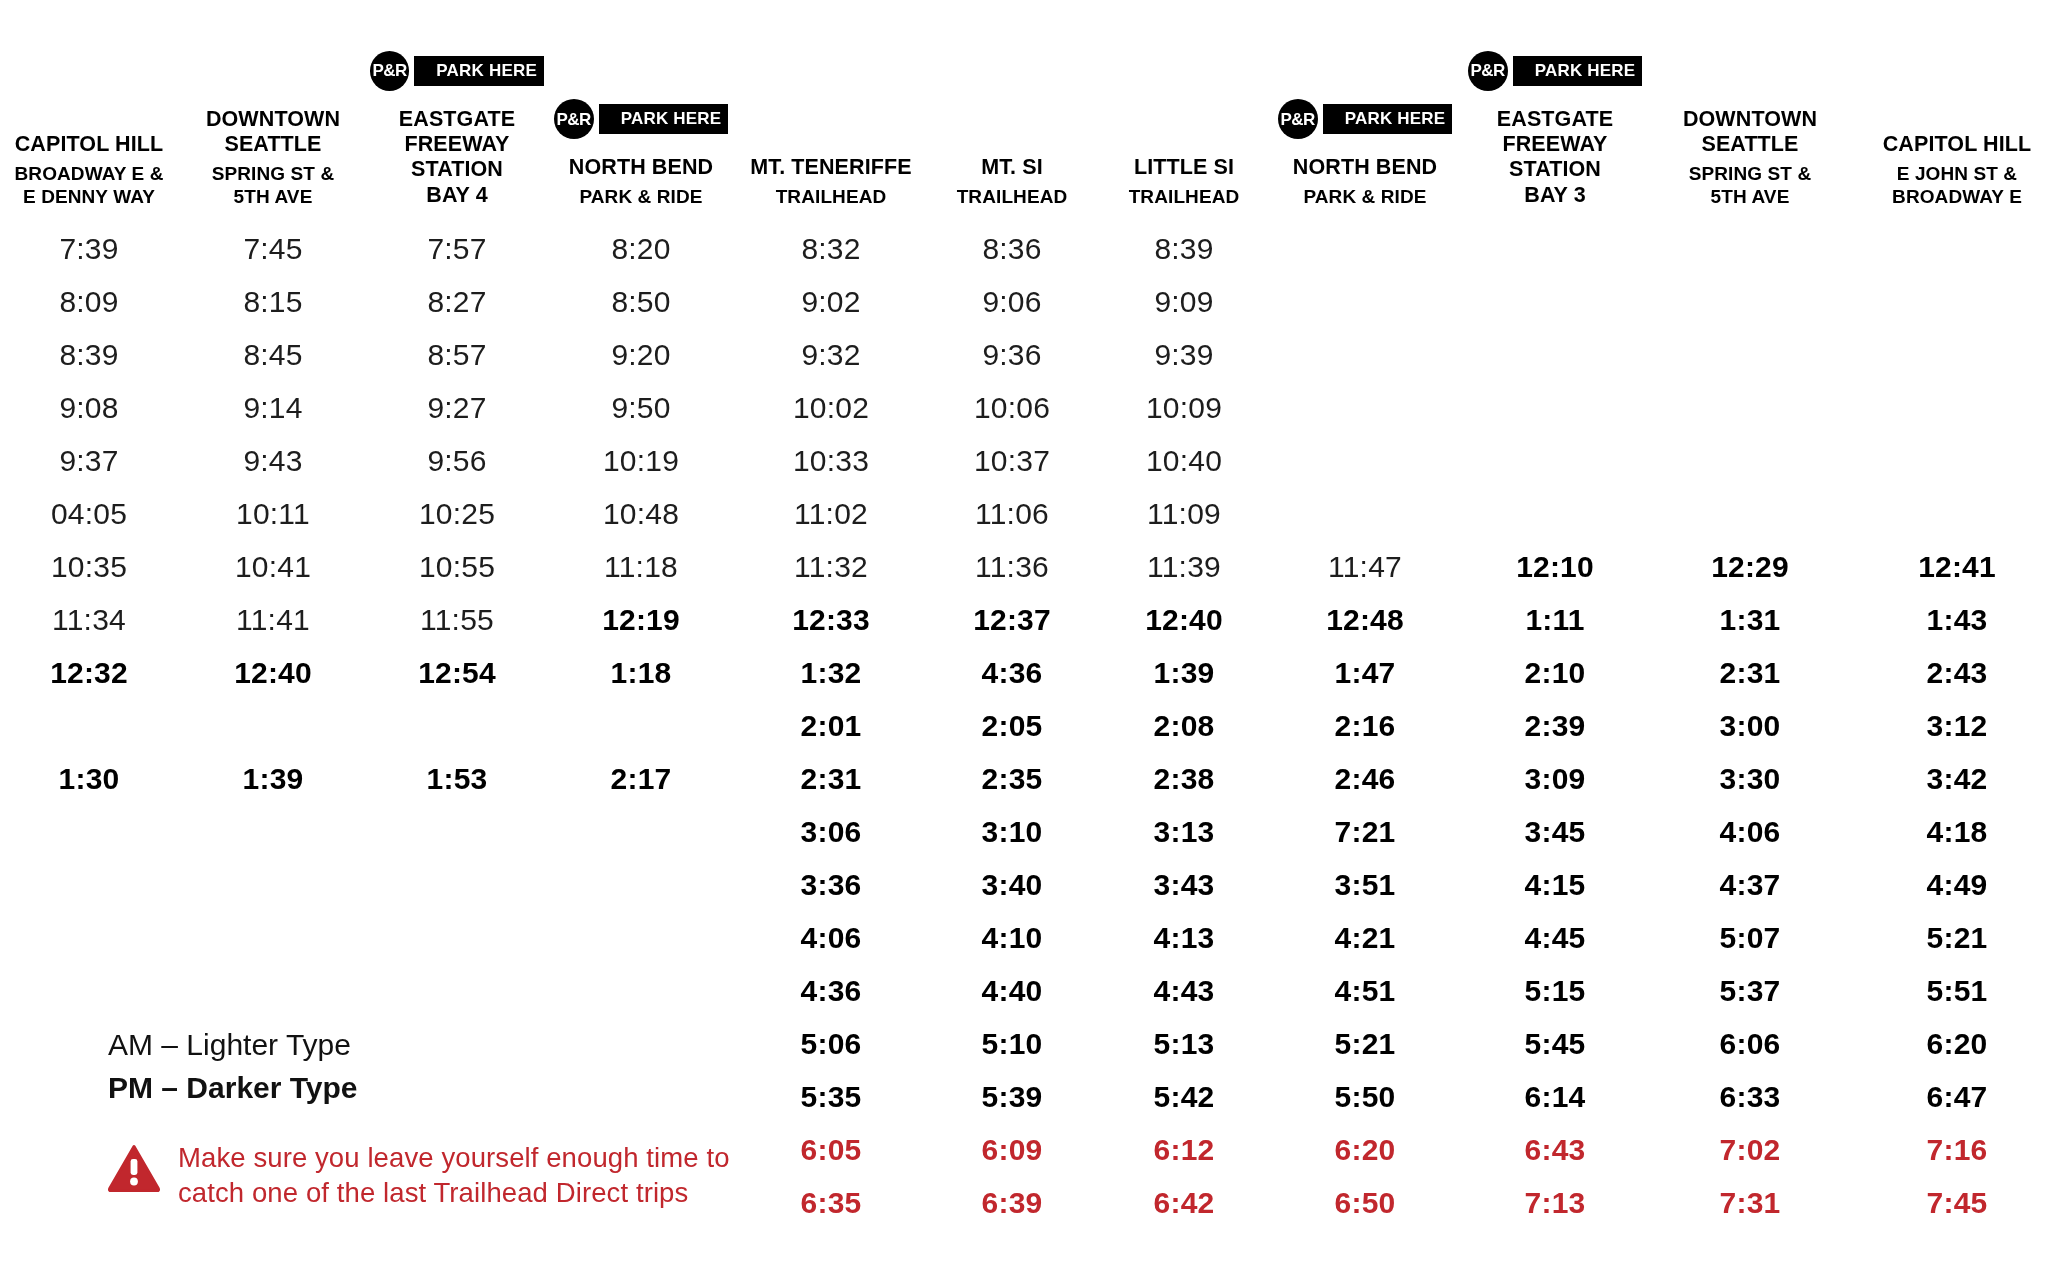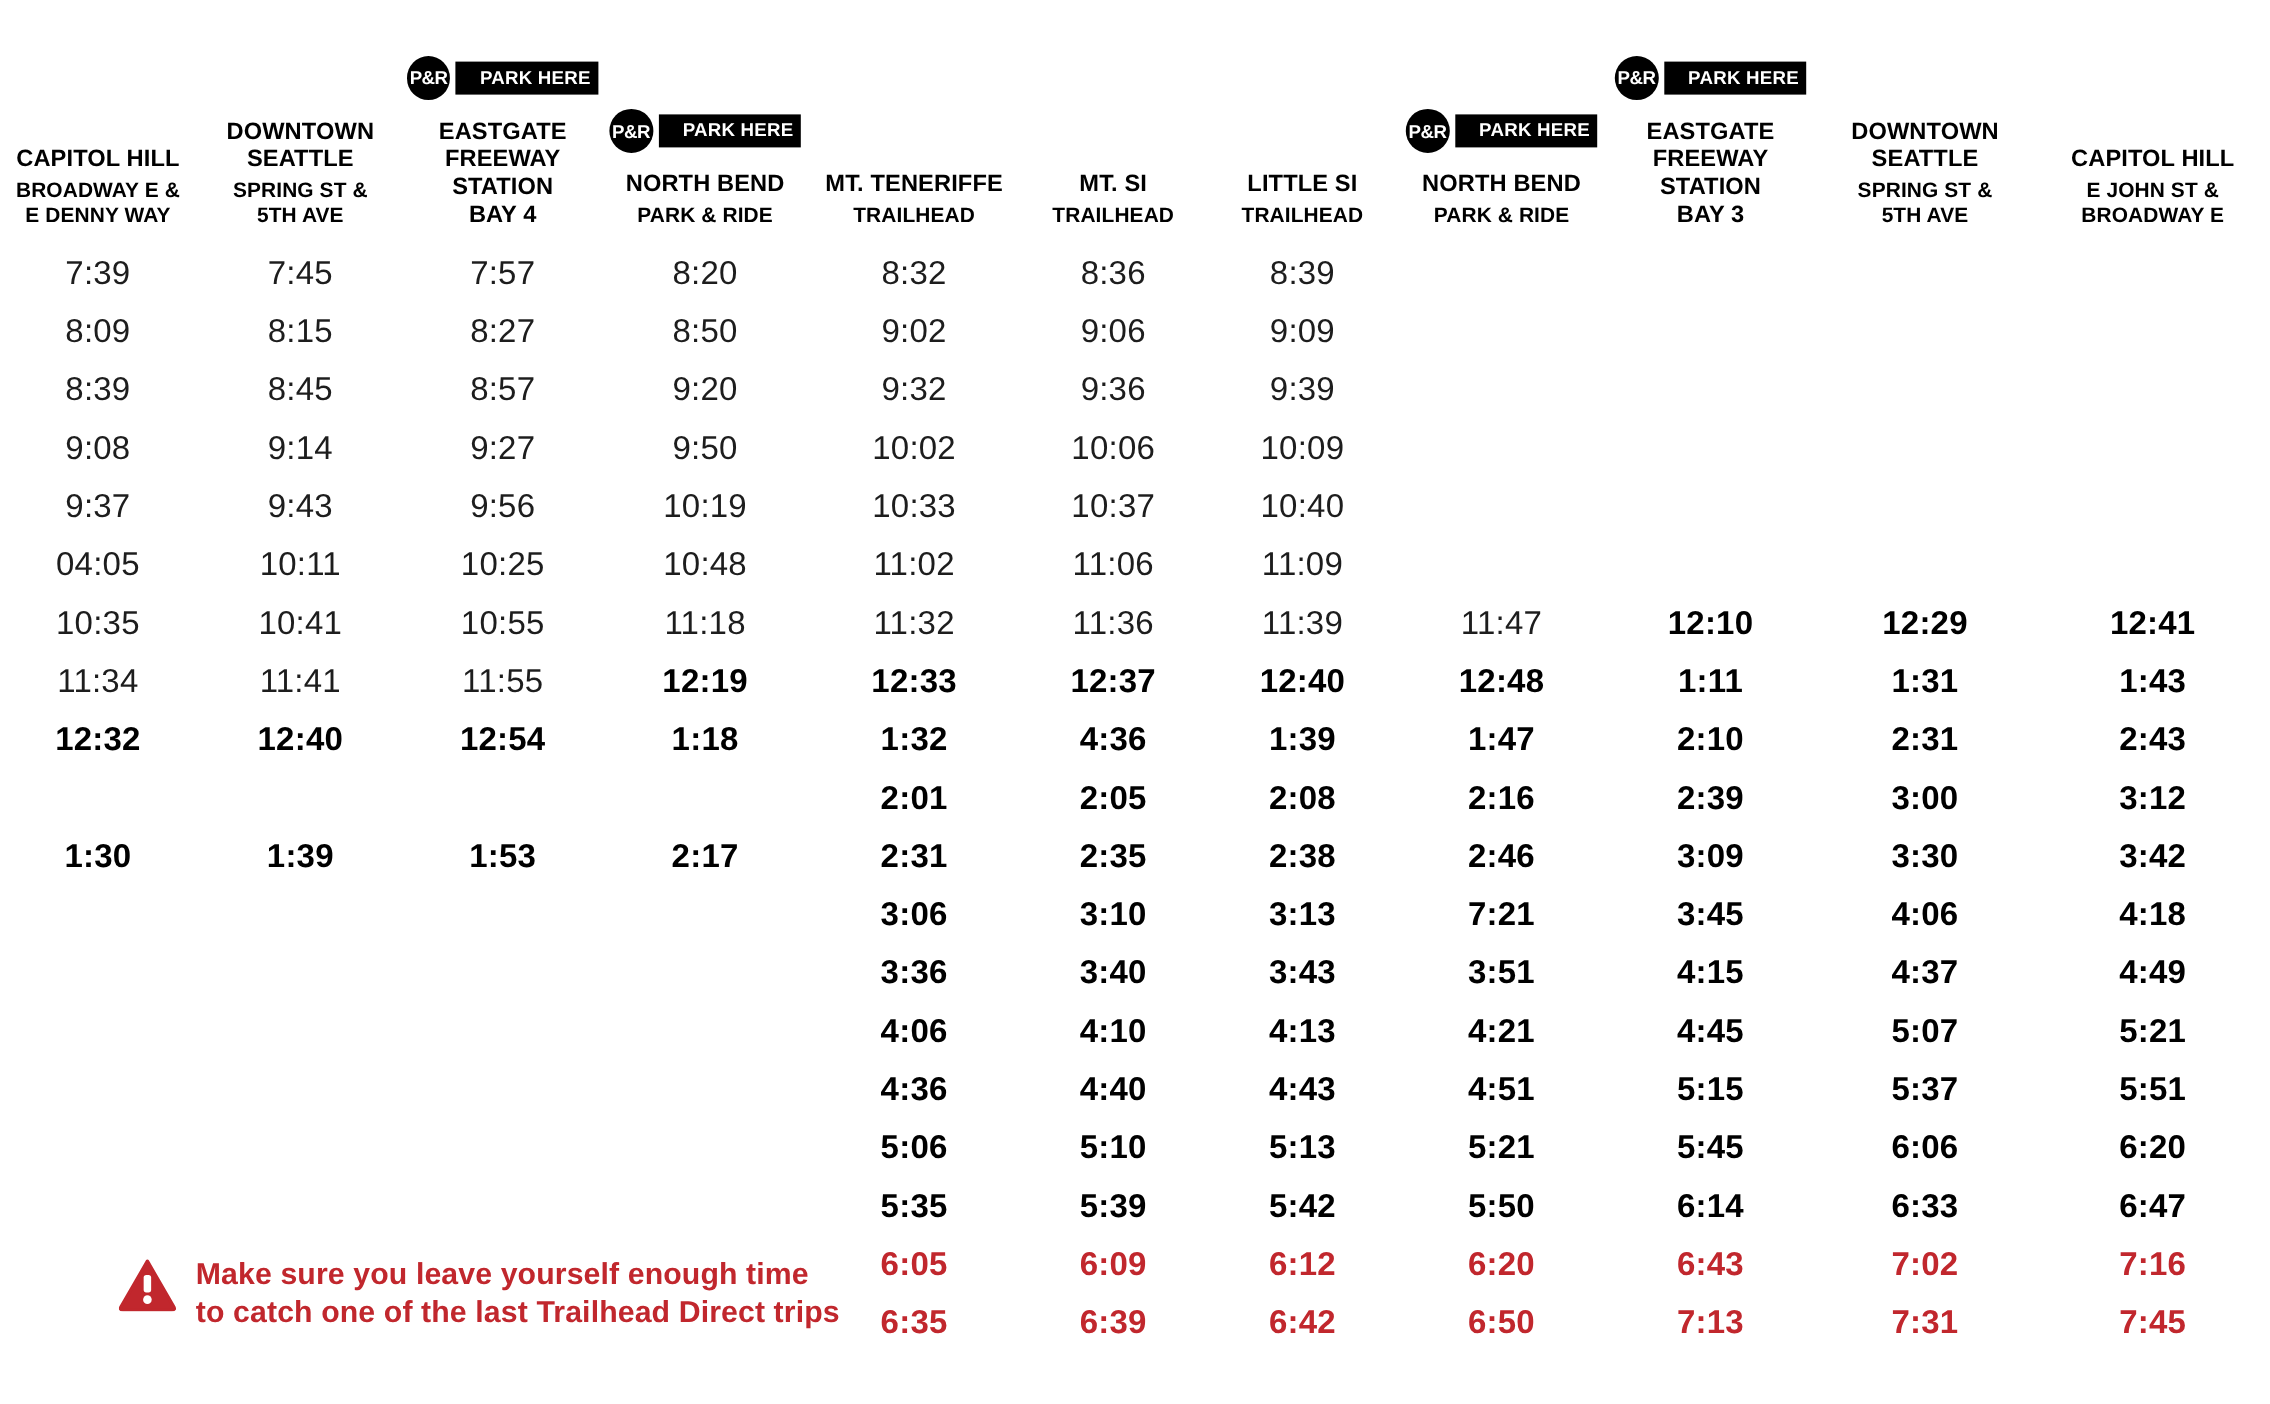--- a/index.html
+++ b/index.html
@@ -158,21 +158,21 @@
     width: 660px;
   }
 
   #warning .tri {
     flex: 0 0 auto;
     margin-top: 4px;
   }
 
   #warning .wtext {
     font-size: 27.5px;
-    font-weight: bold;
+    font-weight: normal;
     color: #c1272d;
     line-height: 1.28;
     letter-spacing: 0.1px;
   }
 </style>
 </head>
 <body>
 
 <div id="page">
 
@@ -524,20 +524,24 @@
           <td class="last">6:39</td>
           <td class="last">6:42</td>
           <td class="last">6:50</td>
           <td class="last">7:13</td>
           <td class="last">7:31</td>
           <td class="last">7:45</td>
         </tr>
       </tbody>
   </table>
 
+  <div id="legend">
+    <div class="legend-line am-line">AM – Lighter Type</div>
+    <div class="legend-line pm-line">PM – Darker Type</div>
+  </div>
 
   <div id="warning">
     <span class="tri">
       <svg width="52" height="48" viewBox="0 0 52 48" aria-hidden="true">
         <path d="M26 2.5 L50 44 Q51.6 47 48.2 47 L3.8 47 Q0.4 47 2 44 Z" fill="#c1272d" stroke="#c1272d" stroke-width="3" stroke-linejoin="round"></path>
         <rect x="22.6" y="15" width="6.8" height="16" rx="2.4" fill="#ffffff"></rect>
         <circle cx="26" cy="37.5" r="3.9" fill="#ffffff"></circle>
       </svg>
     </span>
     <span class="wtext">Make sure you leave yourself enough time to catch one of the last Trailhead Direct trips</span>

